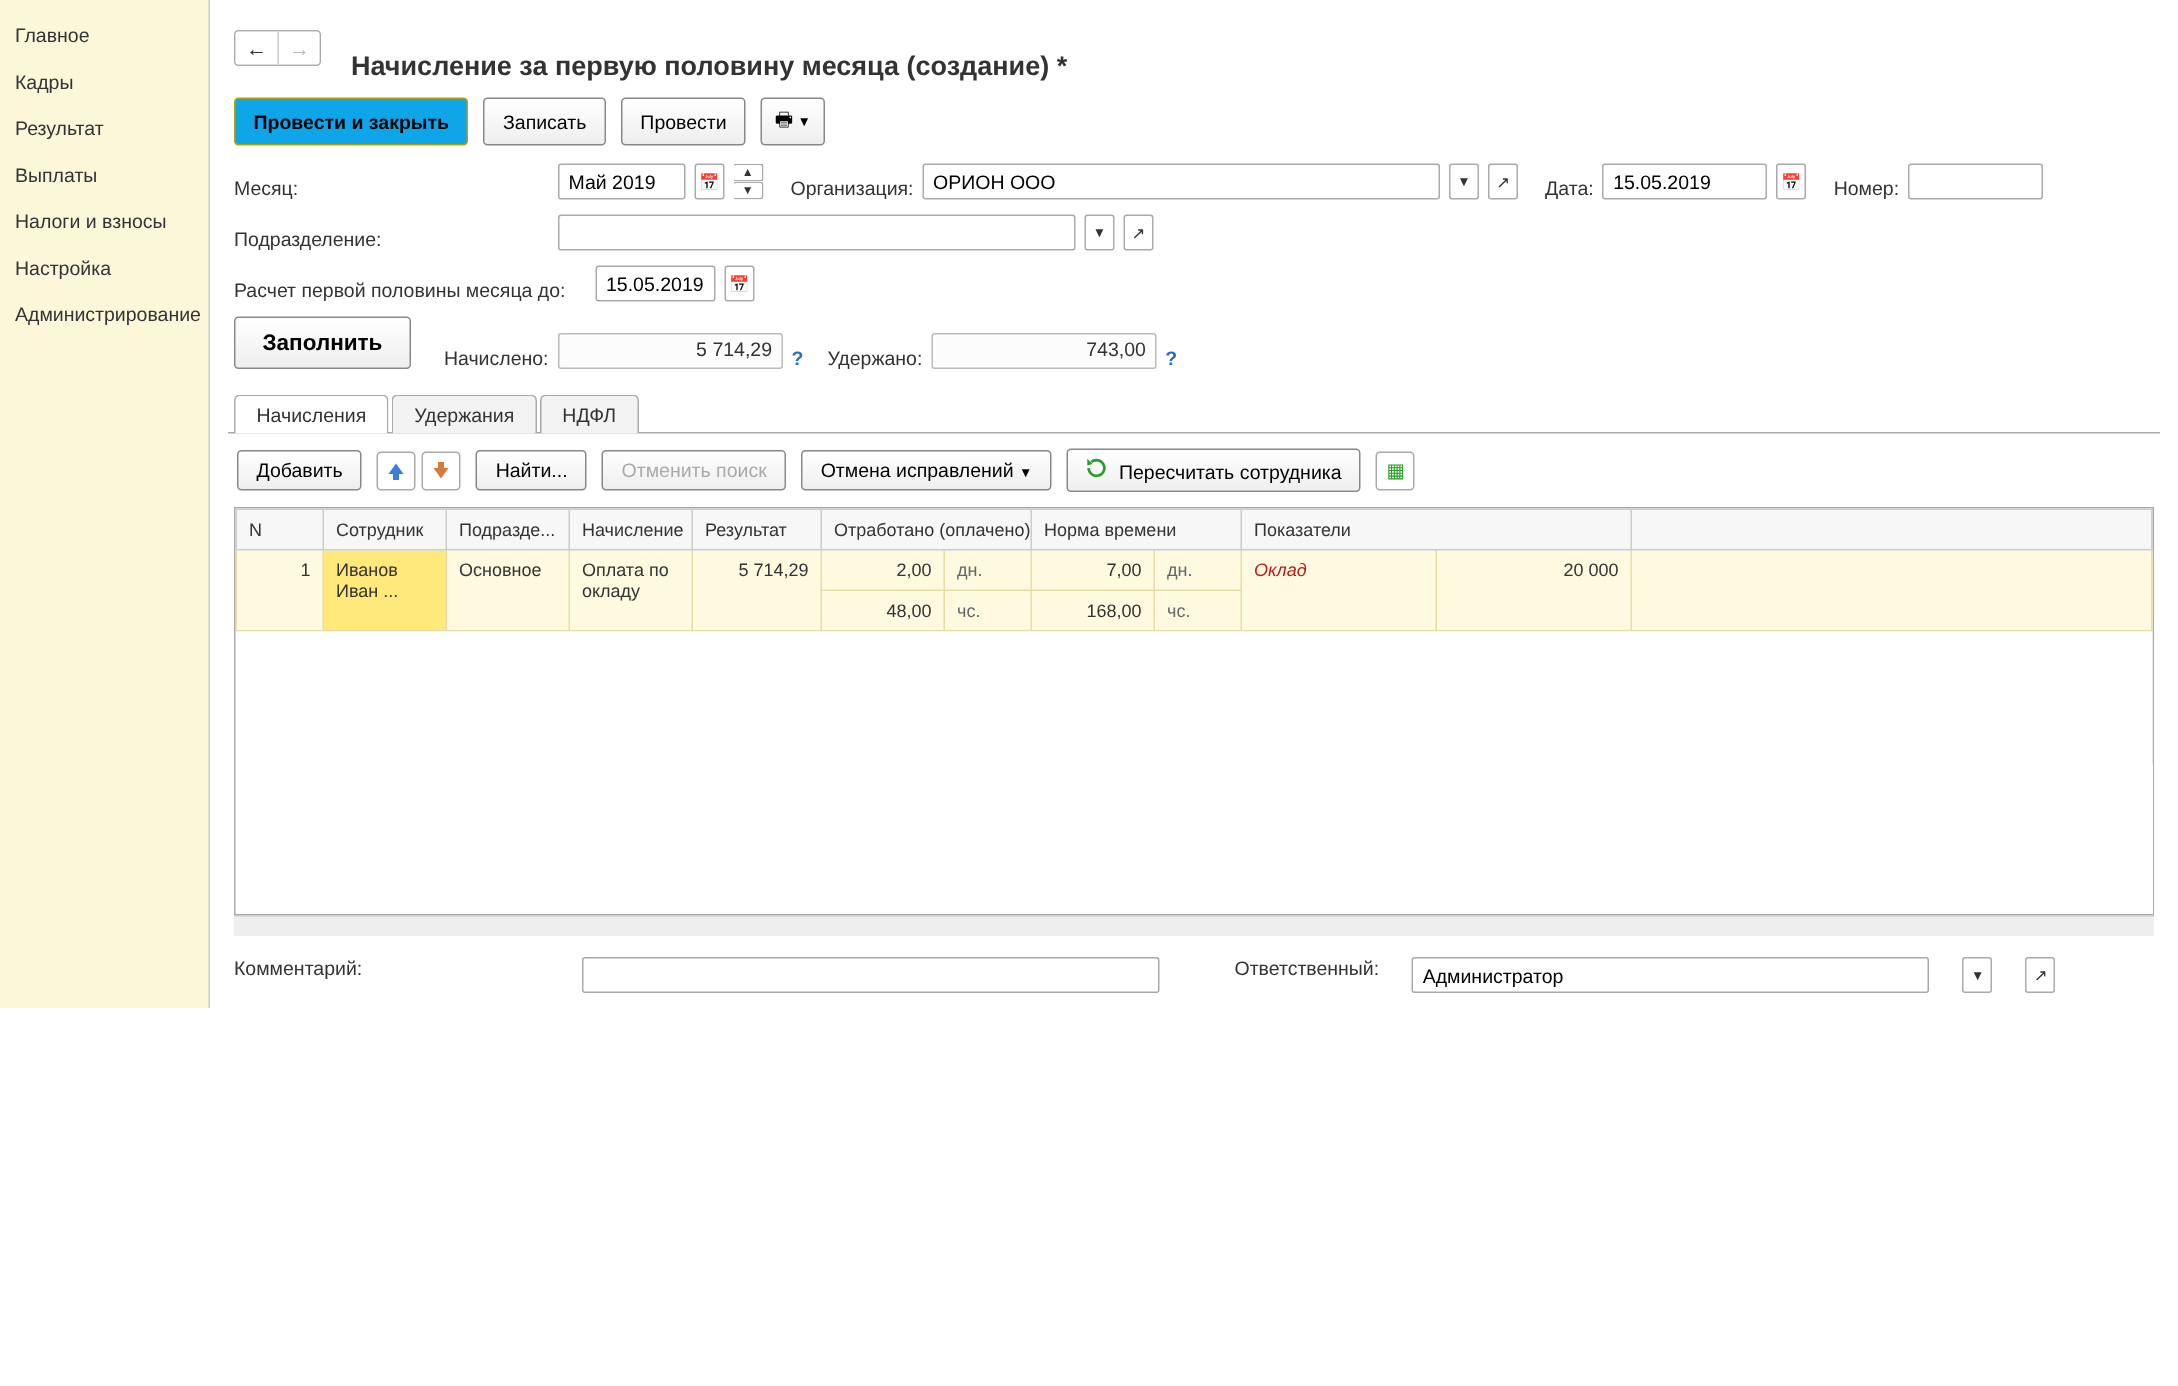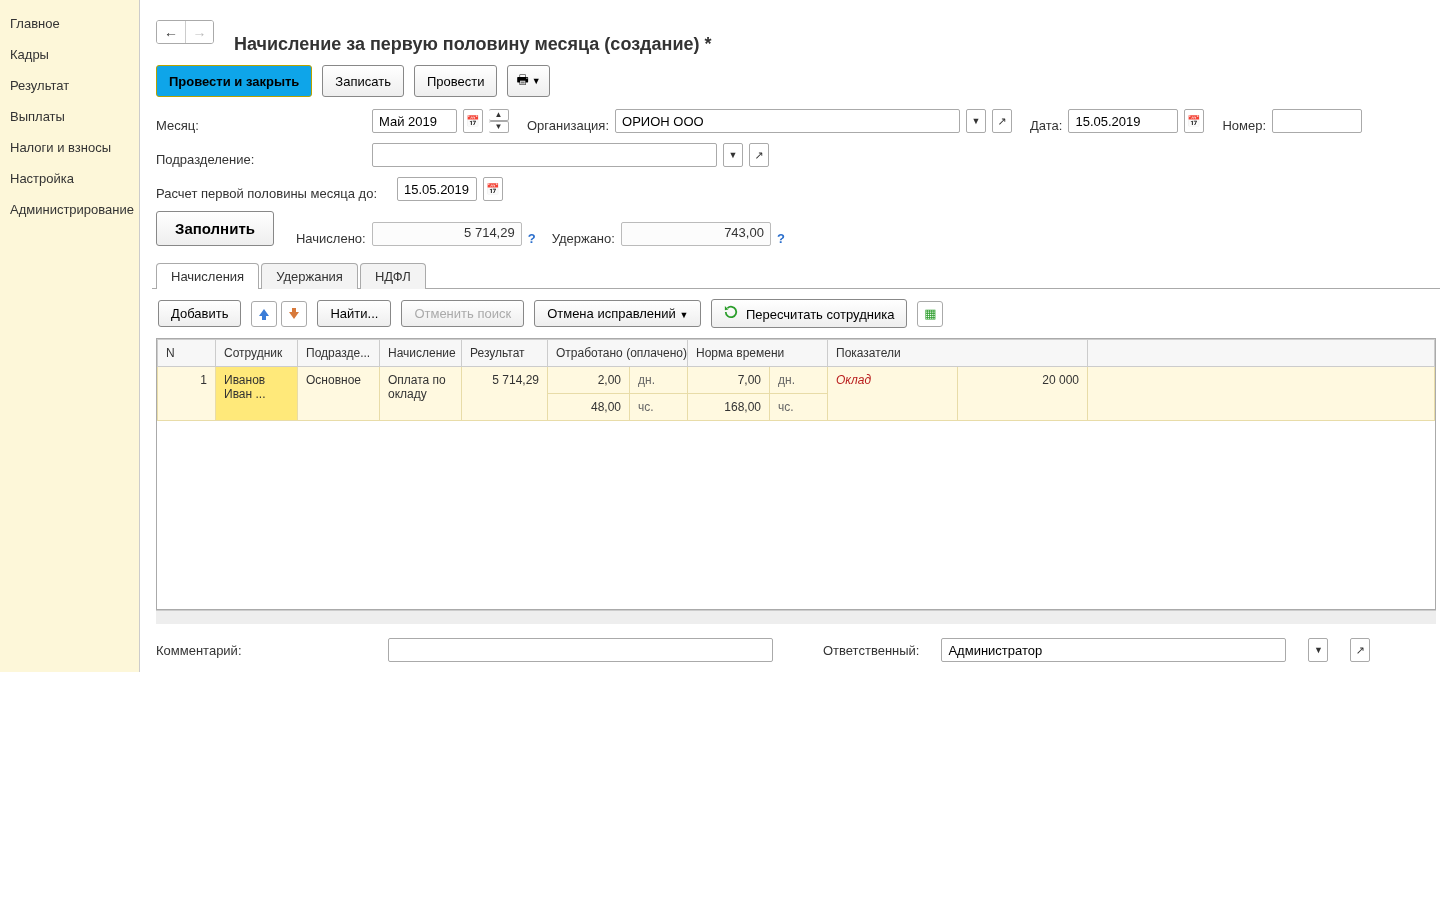--- a/index.html
+++ b/index.html
@@ -37,21 +37,21 @@
 .grid-wrapper { flex:1; border:1px solid #aaa; margin: 0 4px; overflow:auto; position:relative;}
 .grid { width: 100%; border-collapse: collapse; table-layout: fixed;}
 .grid th { background:#f7f7f7; border:1px solid #ccc; padding:6px 8px; text-align:left; font-weight:normal; font-size:12px; white-space:nowrap; overflow:hidden;}
 .grid td { border:1px solid #e8dca8; padding:6px 8px; background:#fff9e0; font-size:12px; vertical-align:top;}
 .grid td.emp { background:#ffe97a; }
 .grid td.num { text-align:right; }
 .grid td.unit { text-align:left; color:#666; }
 .grid td.italic { font-style: italic; color:#b91c1c;}
 .empty-grid { flex:1; background:#fff; }
 .scrollbar-fake { height:14px; background:#eee; border-top:1px solid #ccc; margin: 0 4px 8px 4px;}
-.footer-row { display:flex; align-items:center; gap:22px; padding: 6px 4px 10px 4px; border-top: 0px solid #ccc;}
+.footer-row { display:flex; gap:22px; padding: 6px 4px 10px 4px; border-top: 0px solid #ccc;}
 .spinner { display:inline-flex; flex-direction:column; }
 .spinner .mini-btn { height:12px; font-size:8px; line-height:8px; border-left:none;}
 svg.recalc { width:14px; height:14px; }
 </style>
 </head>
 <body>
 
 <div class="layout">
   <div class="sidebar">
     <div class="sidebar-item">Главное</div>

